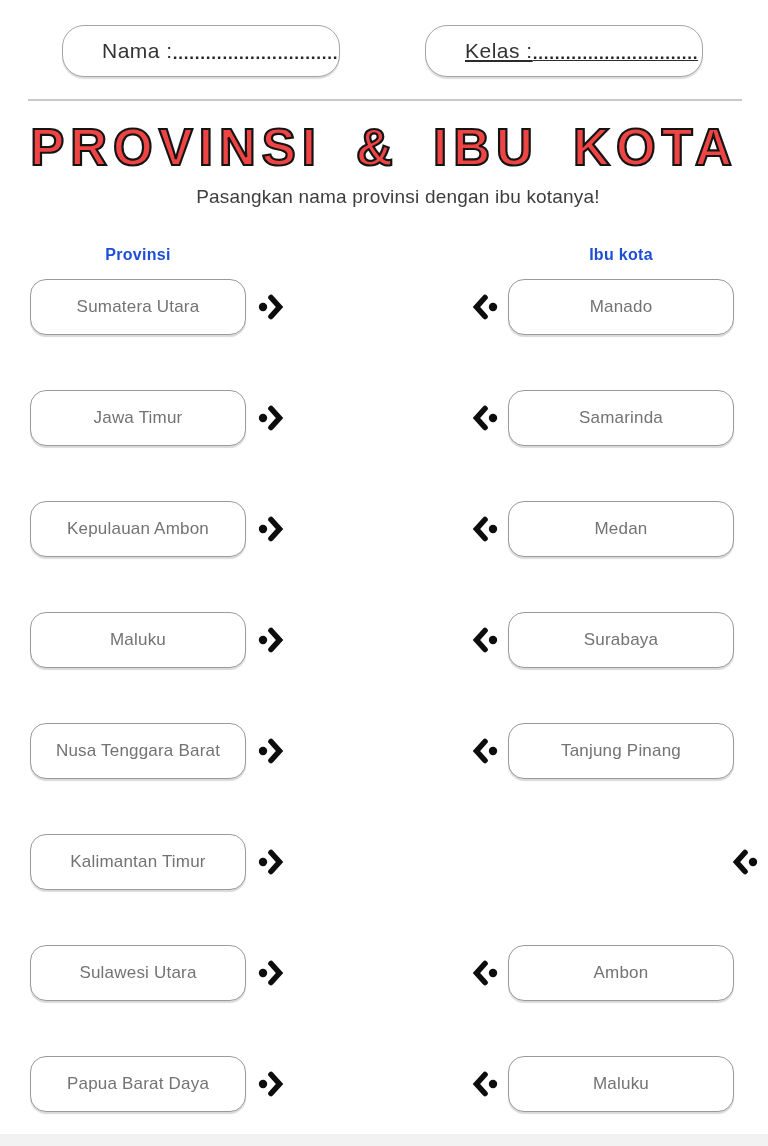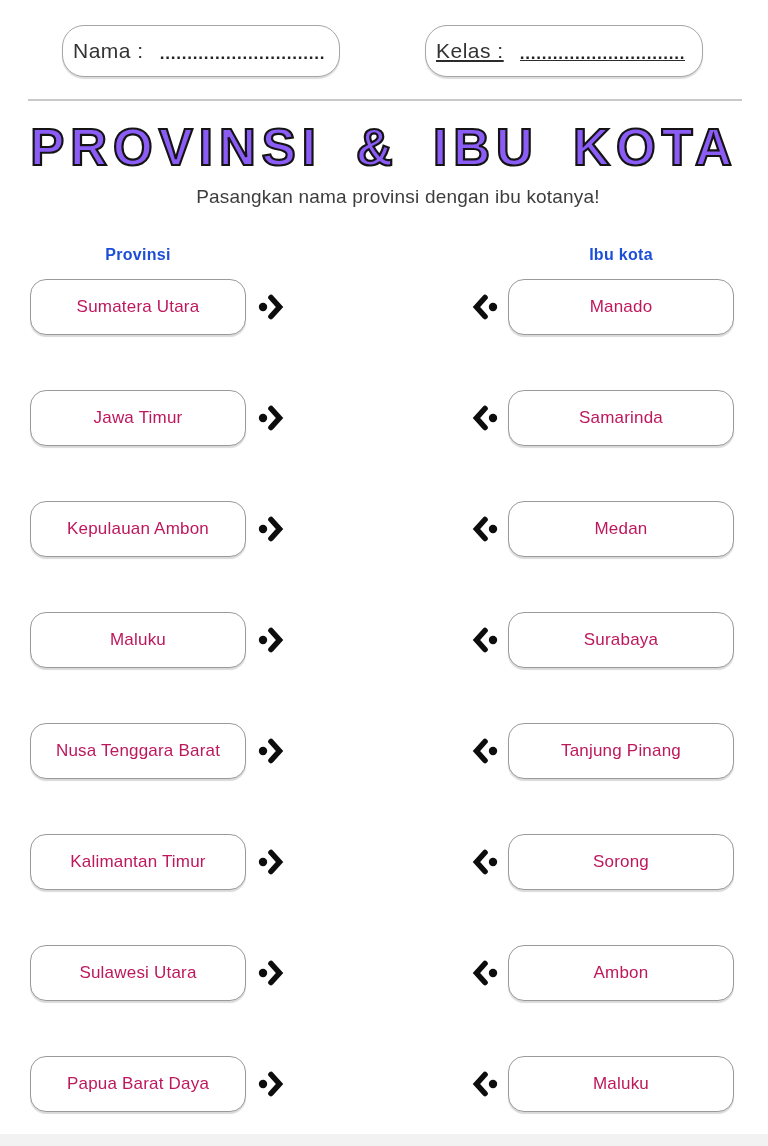--- a/index.html
+++ b/index.html
@@ -25,43 +25,42 @@
   .field-box {
     position: absolute;
     top: 0;
     width: 278px; height: 52px;
     background: #fff;
     border: 1.6px solid #a5a5a5;
     border-radius: 22px;
     box-shadow: 0 2px 1px rgba(0,0,0,0.14);
     display: flex;
     align-items: center;
-    padding-left: 10px;
-    gap: 16px;
+    padding-left: 39px;
   }
   .field-box.name  { left: 62px; }
   .field-box.class { left: 425px; text-decoration: underline; }
   .field-label { font-size: 21px; color: #333; letter-spacing: 0.5px; }
   .field-dots  { font-size: 17px; font-weight: bold; color: #222; letter-spacing: 0.8px; padding-top: 6px; overflow: hidden; white-space: nowrap; max-width: 170px; }
 
   .divider {
     position: absolute;
     top: 99px; left: 28px; right: 26px;
     height: 2px;
     background: #c9c9c9;
   }
 
   
   .title {
     position: absolute;
     top: 118px; left: 0; right: 0;
     text-align: center;
     font-size: 51px;
     font-weight: bold;
-    color: #8b5cf6;
+    color: #ef4444;
     -webkit-text-stroke: 2.2px #141414;
     letter-spacing: 6px;
     word-spacing: 14px;
     white-space: nowrap;
   }
   .subtitle {
     position: absolute;
     top: 186px; left: 0; right: 0;
     text-align: center;
     font-size: 19px;
@@ -89,21 +88,21 @@
   .item-box {
     height: 56px;
     background: #fff;
     border: 1.6px solid #9a9a9a;
     border-radius: 16px;
     box-shadow: 0 2px 1px rgba(0,0,0,0.15);
     display: flex;
     align-items: center;
     justify-content: center;
     font-size: 17px;
-    color: #be185d;
+    color: #737373;
     letter-spacing: 0.2px;
   }
   .item-box.province { margin-left: 30px; width: 216px; }
   .item-box.capital  { width: 226px; margin-right: 34px; }
 
   .arrow { display: flex; align-items: center; }
   .arrow.to-right { margin-left: 12px; }
   .arrow.to-left  { margin-right: 10px; }
   .spacer { flex: 1; }
 
@@ -262,23 +261,20 @@
           <path d="M13 4.5 L21.5 14 L13 23.5" fill="none" stroke="#0d0d0d" stroke-width="5.6" stroke-linecap="round" stroke-linejoin="miter"></path>
         </svg>
       </span>
       <span class="spacer"></span>
       <span class="arrow to-left">
         <svg width="27" height="28" viewBox="0 0 27 28" aria-hidden="true">
           <path d="M14 4.5 L5.5 14 L14 23.5" fill="none" stroke="#0d0d0d" stroke-width="5.6" stroke-linecap="round" stroke-linejoin="miter"></path>
           <circle cx="22" cy="14" r="4.2" fill="#0d0d0d"></circle>
         </svg>
       </span>
-      <div class="item-box capital">
-        <span>Sorong</span>
-      </div>
     </div>
 
     <div class="match-row">
       <div class="item-box province">
         <span>Sulawesi Utara</span>
       </div>
       <span class="arrow to-right">
         <svg width="27" height="28" viewBox="0 0 27 28" aria-hidden="true">
           <circle cx="5" cy="14" r="4.2" fill="#0d0d0d"></circle>
           <path d="M13 4.5 L21.5 14 L13 23.5" fill="none" stroke="#0d0d0d" stroke-width="5.6" stroke-linecap="round" stroke-linejoin="miter"></path>

